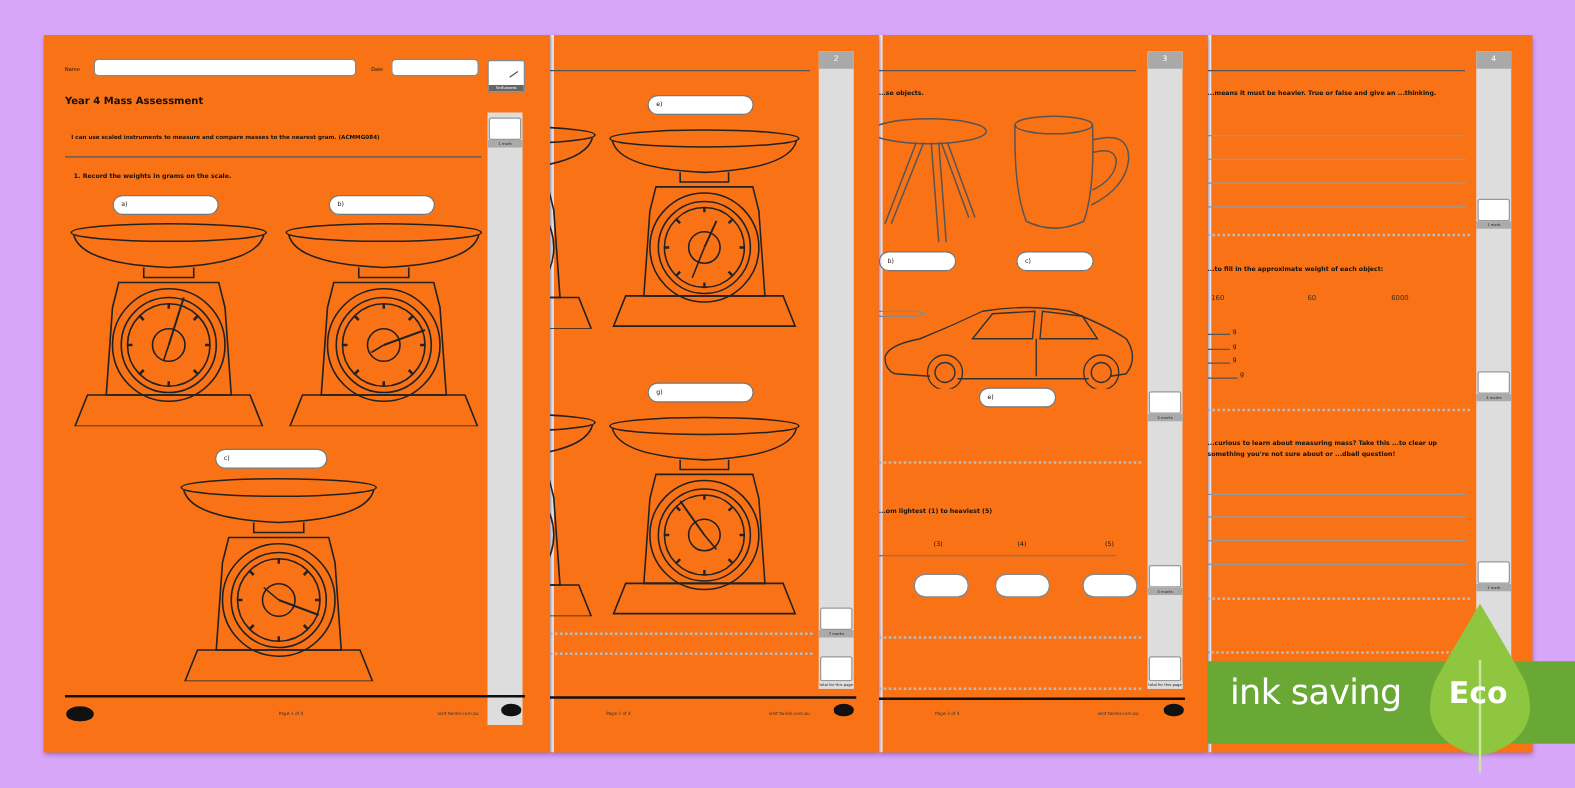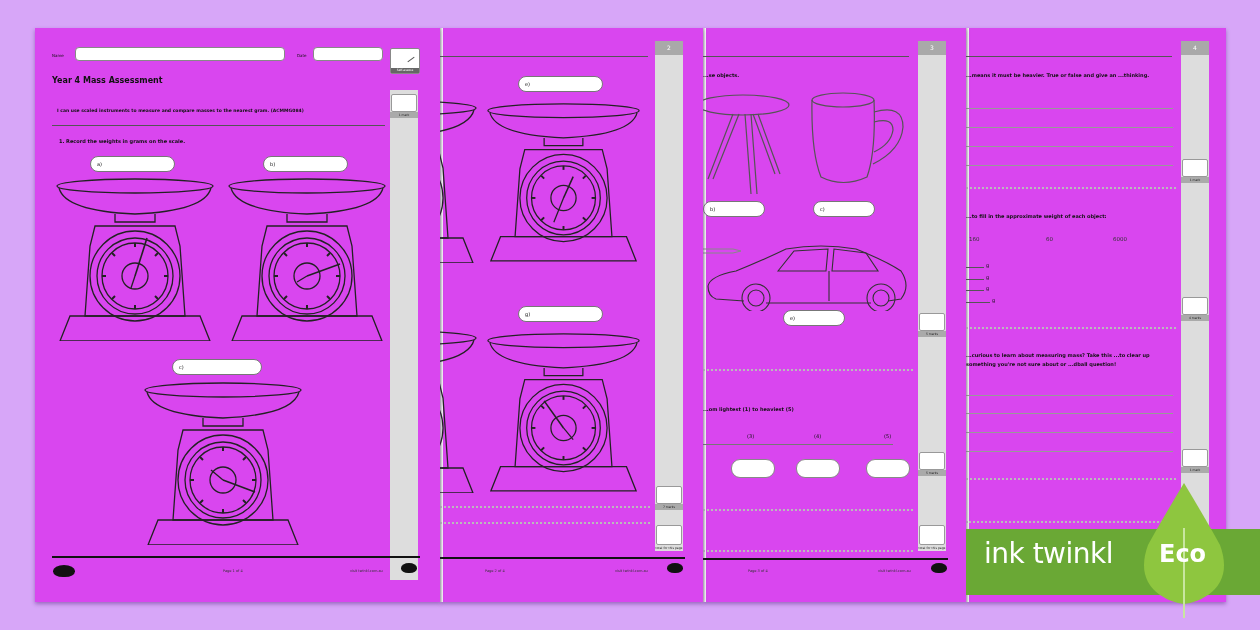--- a/index.html
+++ b/index.html
@@ -1,18 +1,18 @@
 <!DOCTYPE html>
 <html><head>
 <meta charset="utf-8">
 <style>
   * { box-sizing: border-box; margin: 0; padding: 0; }
   html, body { width: 1260px; height: 630px; overflow: hidden; }
   body { background: #d7a6f8; position: relative; font-family: "DejaVu Sans", sans-serif; color: #111; }
-  .page { position: absolute; top: 28px; height: 574px; background: #d946ef; box-shadow: 0 2px 4px rgba(80,30,120,0.45); overflow: hidden; }
+  .page { position: absolute; top: 28px; height: 574px; background: #f97316; box-shadow: 0 2px 4px rgba(80,30,120,0.45); overflow: hidden; }
   .p1 { left: 35px; width: 405px; z-index: 4; }
   .p2 { left: 440px; width: 263px; z-index: 3; }
   .p3 { left: 703px; width: 263px; z-index: 2; }
   .p4 { left: 966px; width: 260px; z-index: 1; }
   .p2::before, .p3::before, .p4::before { content: ""; position: absolute; left: 0; top: 0; bottom: 0; width: 3px; background: linear-gradient(to right, #bbb, #fff); }
 
   .margin-col { position: absolute; top: 13px; width: 28px; background: #ddd; }
   .p1 .margin-col { left: 355px; top: 62px; height: 490px; }
   .p2 .margin-col, .p3 .margin-col, .p4 .margin-col { left: 215px; height: 510px; }
   .page-num { position: absolute; left: 0; top: 0; width: 28px; height: 14px; background: #a9a9a9; color: #fff; font-size: 6px; text-align: center; line-height: 14px; }
@@ -362,19 +362,19 @@
   <div class="q-text" style="left:0;top:323px;width:205px;font-size:5px;line-height:9px;">...curious to learn about measuring mass? Take this ...to clear up something you're not sure about or ...dball question!</div>
   <div class="line" style="left:0;top:367px;width:207px;"></div>
   <div class="line" style="left:0;top:385px;width:207px;"></div>
   <div class="line" style="left:0;top:404px;width:207px;"></div>
   <div class="line" style="left:0;top:423px;width:207px;"></div>
   <div class="dotted" style="left:0;top:450px;width:210px;"></div>
   <div class="dotted" style="left:0;top:493px;width:200px;"></div>
 </div>
 
 <div class="eco-banner">
-  <span class="eco-text">ink twinkl</span>
+  <span class="eco-text">ink saving</span>
 </div>
 <svg class="eco-leaf" viewBox="0 0 88 135">
   <path d="M44 0 Q20 40 8 62 Q-4 95 20 112 Q32 120 44 121 Q56 120 68 112 Q92 95 80 62 Q68 40 44 0 Z" fill="#8ec63f"></path>
   <line x1="44" y1="45" x2="44" y2="135" stroke="#c8e6a0" stroke-width="2"></line>
 </svg>
 <span class="eco-leaf-text">Eco</span>
 
 </body></html>

